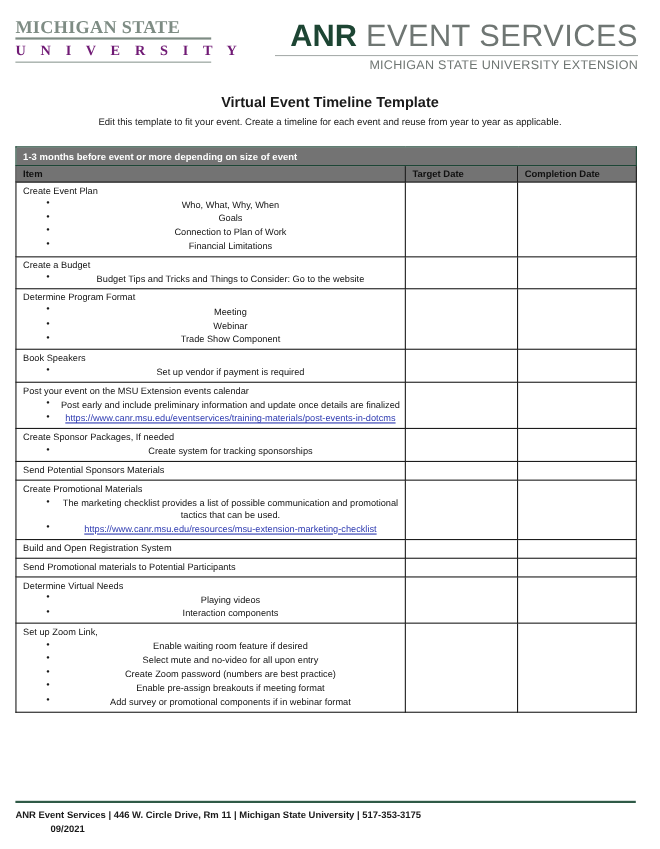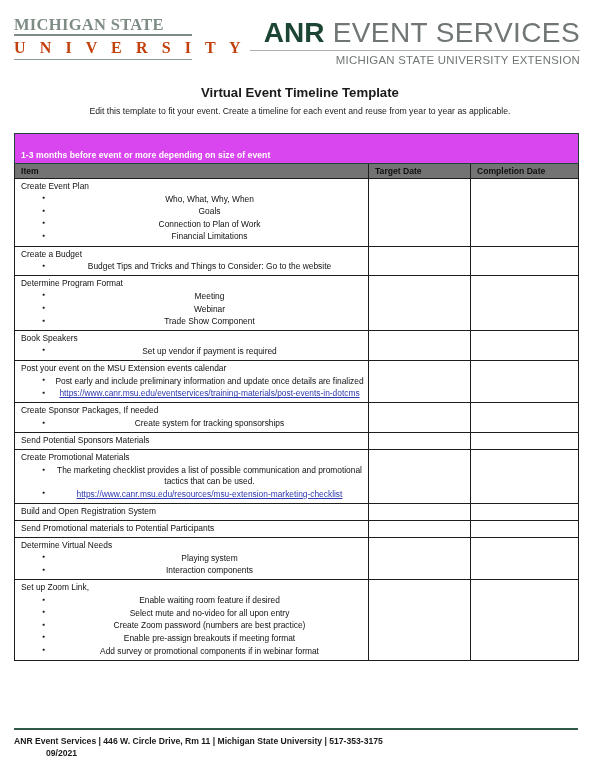--- a/index.html
+++ b/index.html
@@ -35,23 +35,23 @@
     letter-spacing: 0.3px;
     color: #7e8c84;
     line-height: 1.05;
     padding-bottom: 1px;
     border-bottom: 2.4px solid #7e8c84;
     white-space: nowrap;
   }
   .msu-line2 {
     font-family: "Liberation Serif", serif;
     font-weight: bold;
-    font-size: 16px;
+    font-size: 13px;
     letter-spacing: 5.1px;
-    color: #c2410c;
+    color: #701a75;
     line-height: 1.25;
     margin-top: 2px;
     border-bottom: 1.6px solid #8d9a93;
     padding-bottom: 1px;
     white-space: nowrap;
   }
 
   .anr-logo {
     position: absolute;
     right: 20px; top: 18px;
@@ -109,25 +109,25 @@
     width: 564px;
     border-collapse: collapse;
     table-layout: fixed;
     border: 1px solid #1d1d1d;
   }
   table.timeline col.c-item { width: 354px; }
   table.timeline col.c-target { width: 102px; }
   table.timeline col.c-completion { width: 108px; }
 
   tr.section-band td {
-    background: #d946ef;
+    background: #737373;
     color: #ffffff;
     font-weight: bold;
     font-size: 8.6px;
-    padding: 16px 5px 3px 6px;
+    padding: 3px 5px 3px 6px;
     border: 1px solid #1d4636;
     letter-spacing: 0.05px;
   }
   tr.col-head td {
     font-weight: bold;
     font-size: 8.6px;
     color: #111;
     padding: 2px 5px 2px 6px;
     border: 1px solid #1d1d1d;
     background: #737373;
@@ -332,21 +332,21 @@
             <td class="cell-item pad-md">
               <span class="task-title">Send Promotional materials to Potential Participants</span>
             </td>
             <td class="cell-date"></td>
             <td class="cell-date"></td>
           </tr>
           <tr>
             <td class="cell-item">
               <span class="task-title">Determine Virtual Needs</span>
               <ul class="sub">
-                <li>Playing system</li>
+                <li>Playing videos</li>
                 <li>Interaction components</li>
               </ul>
             </td>
             <td class="cell-date"></td>
             <td class="cell-date"></td>
           </tr>
           <tr>
             <td class="cell-item">
               <span class="task-title">Set up Zoom Link,</span>
               <ul class="sub">

